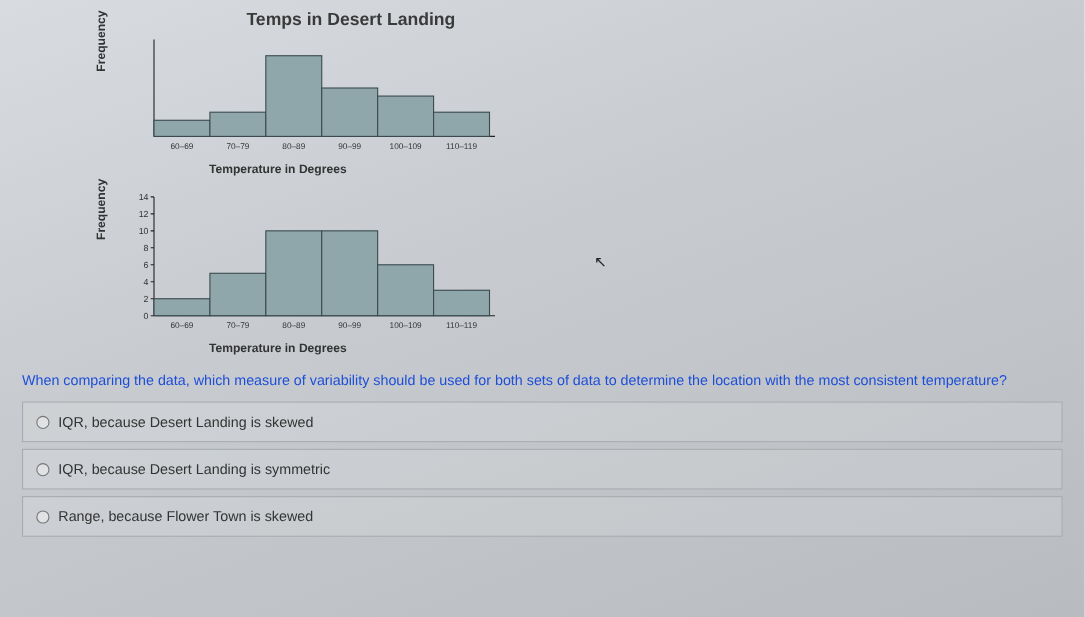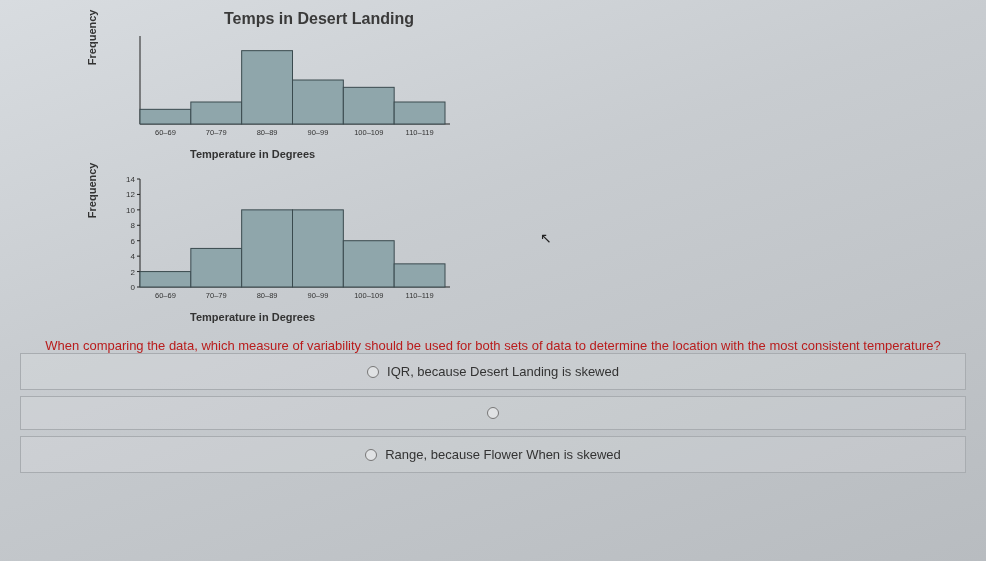--- a/index.html
+++ b/index.html
@@ -39,35 +39,33 @@
     svg { display: block; }
     .xlabel {
       font-size: 11px;
       color: #333;
       margin-left: 80px;
       margin-top: 6px;
       font-weight: bold;
     }
     .question-text {
       font-size: 13px;
-      color: #b91c1c;
-      margin: 12px 0 0 0;
-      text-align: center;
+      color: #1d4ed8;
+      margin: 12px 0 12px 0;
     }
     .answer-row {
       border: 1px solid #a8acb0;
       background: rgba(255,255,255,0.12);
       padding: 10px 12px;
       margin-bottom: 6px;
       font-size: 13px;
       color: #333;
       display: flex;
       align-items: center;
       gap: 8px;
-      justify-content: center;
     }
     .radio-dot {
       width: 12px;
       height: 12px;
       border: 1.5px solid #777;
       border-radius: 50%;
       background: #e0e2e4;
       flex-shrink: 0;
     }
     .cursor {
@@ -147,17 +145,18 @@
 <span class="cursor">↖</span>
 
 <div class="question-text">When comparing the data, which measure of variability should be used for both sets of data to determine the location with the most consistent temperature?</div>
 
 <div class="answer-row">
   <span class="radio-dot"></span>
   <span>IQR, because Desert Landing is skewed</span>
 </div>
 <div class="answer-row">
   <span class="radio-dot"></span>
+  <span>IQR, because Desert Landing is symmetric</span>
 </div>
 <div class="answer-row">
   <span class="radio-dot"></span>
-  <span>Range, because Flower When is skewed</span>
+  <span>Range, because Flower Town is skewed</span>
 </div>
 
 </body></html>

